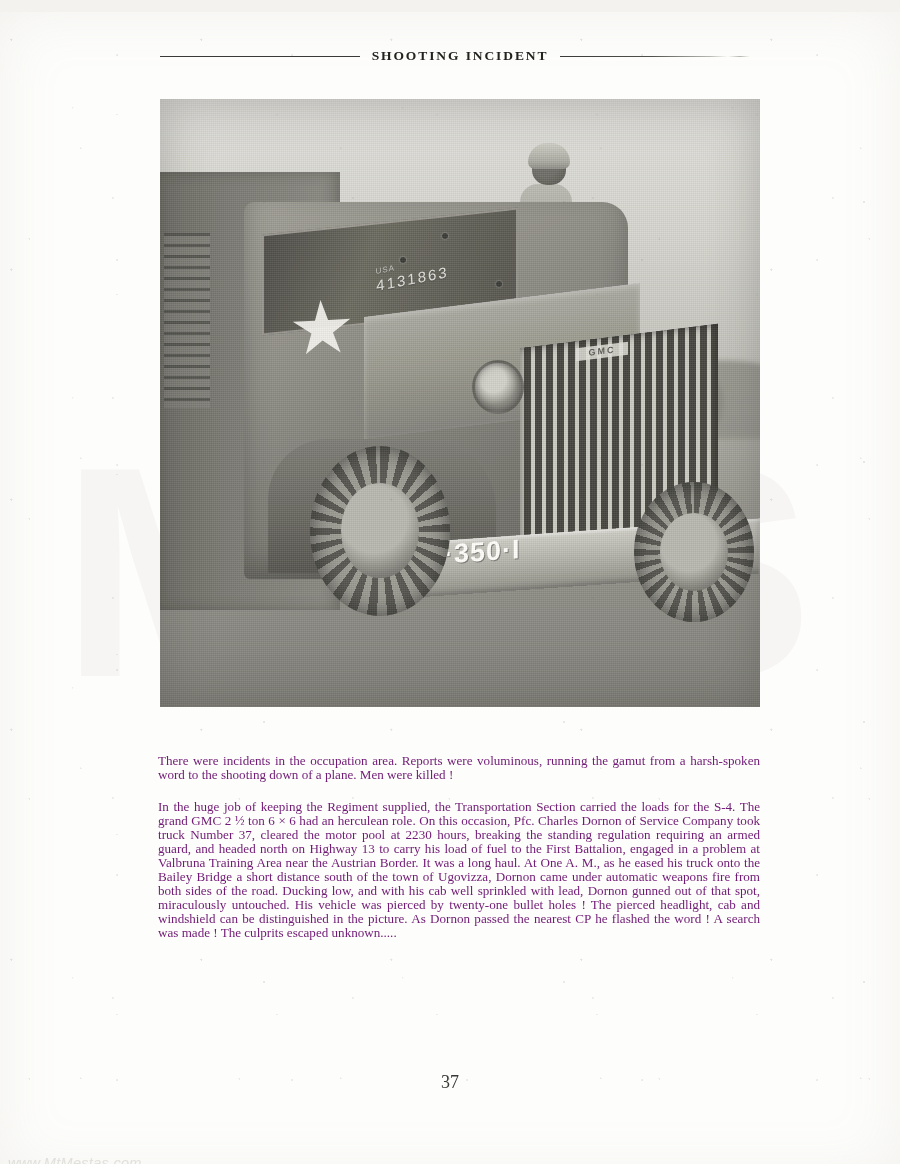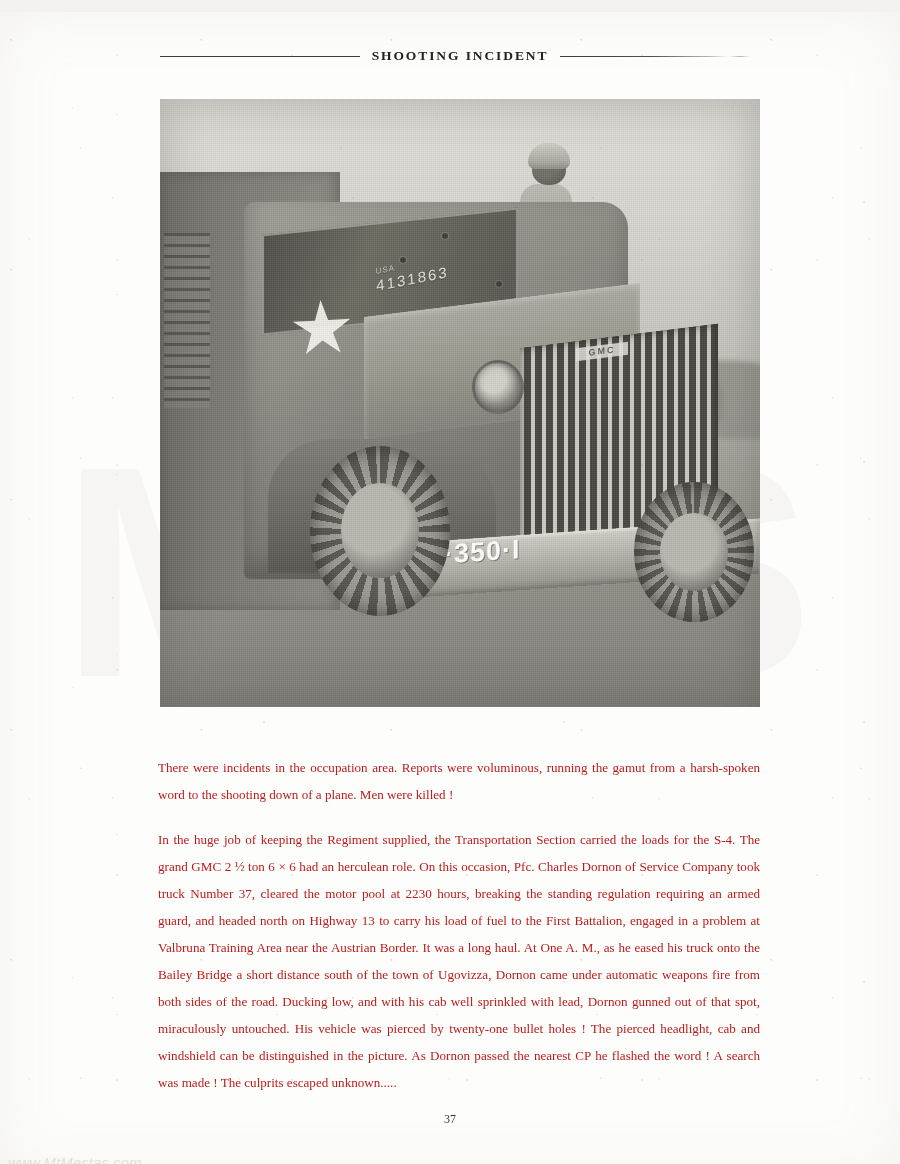--- a/index.html
+++ b/index.html
@@ -341,35 +341,35 @@
   .body-text {
     position: absolute;
     left: 158px;
     top: 742px;
     width: 602px;
   }
   .para {
     margin: 0 0 18px 0;
     font-family: "Liberation Serif", serif;
     font-size: 13.1px;
-    line-height: 27px;
+    line-height: 14px;
     text-align: justify;
-    color: #b91c1c;
+    color: #701a75;
     text-rendering: optimizeLegibility;
   }
   .para:last-child { margin-bottom: 0; }
 
   
   .folio {
     position: absolute;
     left: 0; right: 0;
-    top: 1100px;
+    top: 1060px;
     text-align: center;
     font-family: "Liberation Serif", serif;
-    font-size: 12px;
+    font-size: 18px;
     color: #3a3936;
   }
 
   
   .corner-watermark {
     position: absolute;
     left: 8px;
     top: 1143px;
     font-family: "Liberation Sans", sans-serif;
     font-size: 14.5px;

